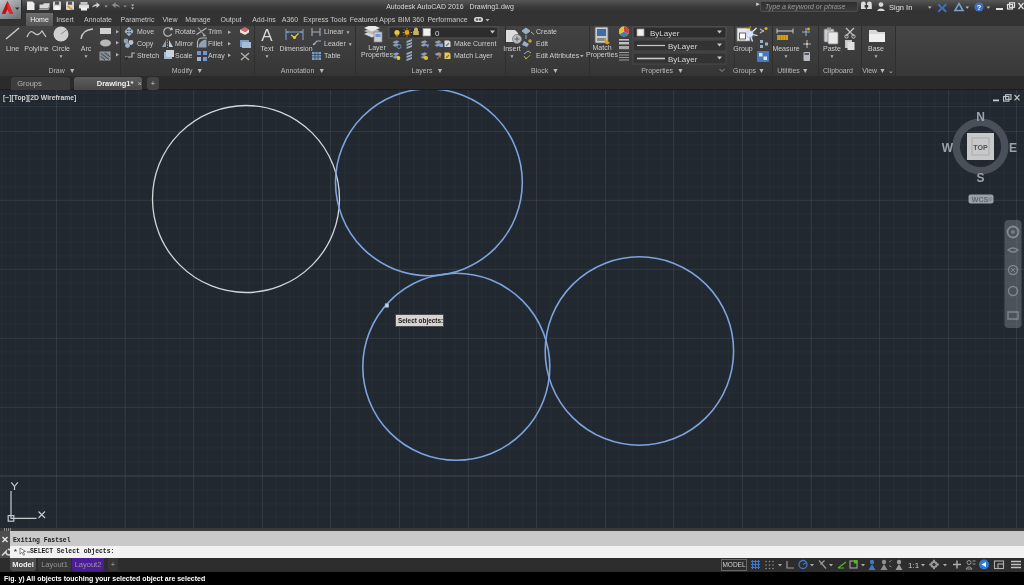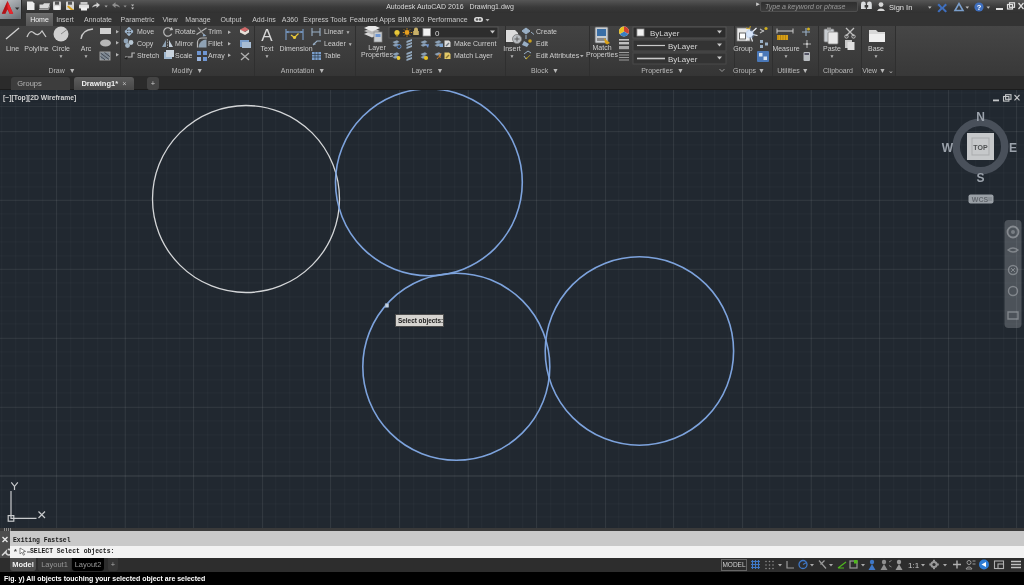--- a/index.html
+++ b/index.html
@@ -421,21 +421,21 @@
     <div class="plabel" style="left:385px;width:85px;">Layers &nbsp;▼</div>
     <div class="plabel" style="left:510px;width:70px;">Block &nbsp;▼</div>
     <div class="plabel" style="left:620px;width:85px;">Properties &nbsp;▼</div>
     <div class="plabel" style="left:729px;width:40px;">Groups ▼</div>
     <div class="plabel" style="left:773px;width:40px;">Utilities ▼</div>
     <div class="plabel" style="left:818px;width:40px;">Clipboard</div>
     <div class="plabel" style="left:856px;width:44px;">View ▼ ⌄</div>
   </div>
   <div class="abs" id="filetabs">
     <span class="ftab" style="left:11px;width:59px;background:#3d3d3d;color:#b5b5b5;padding-right:22px;">Groups</span>
-    <span class="ftab" style="left:74px;width:60px;background:linear-gradient(#5d5d5d,#474747);color:#efefef;font-weight:bold;">Drawing1* &nbsp;<span style="font-weight:normal;color:#bbb;">×</span></span>
+    <span class="ftab" style="left:74px;width:68px;background:linear-gradient(#5d5d5d,#474747);color:#efefef;font-weight:bold;text-align:right;">Drawing1* &nbsp;<span style="font-weight:normal;color:#bbb;">×</span></span>
     <span class="ftab" style="left:147px;width:12px;background:#444;color:#ccc;border-radius:3px;">+</span>
   </div>
   <div class="abs" id="canvas"></div>
   <svg class="abs" style="left:0;top:90px;" width="1024" height="438" viewBox="0 0 1024 438">
 
     <circle cx="246" cy="109" r="93.5" fill="none" stroke="#d4d6d8" stroke-width="1.3"></circle>
     <circle cx="428.9" cy="92.3" r="93.4" fill="none" stroke="#7da3dd" stroke-width="1.6"></circle>
     <circle cx="456.3" cy="276.8" r="93.5" fill="none" stroke="#7da3dd" stroke-width="1.6"></circle>
     <circle cx="639.4" cy="261" r="94.2" fill="none" stroke="#7da3dd" stroke-width="1.6"></circle>
 
@@ -504,21 +504,21 @@
   </div>
   <div class="abs" id="cmdhist">Exiting Fastsel</div>
   <div class="abs" id="cmdline"><svg style="position:absolute;left:3px;top:1px;" width="17" height="10" viewBox="0 0 17 10">
       <text x="0" y="7" font-size="8" fill="#444" font-family="Liberation Mono">*</text>
       <path d="M7 1 v6 l2-1.8 l1.4 3 l1.2-0.6 l-1.4-2.8 l2.4-0.4 z" fill="#fff" stroke="#555" stroke-width="0.7"></path>
       <path d="M14 5 h3" stroke="#555" stroke-width="1"></path>
     </svg>SELECT Select objects:</div>
   <div class="abs" id="statusrow">
     <span class="ltab" style="left:10px;width:26px;background:#4d4d4d;color:#f2f2f2;font-weight:bold;">Model</span>
     <span class="ltab" style="left:38px;width:33px;background:#373737;color:#989898;">Layout1</span>
-    <span class="ltab" style="left:72px;width:32px;background:#000000;color:#989898;">Layout2</span>
+    <span class="ltab" style="left:72px;width:32px;background:#4c1d95;color:#989898;">Layout2</span>
     <span class="ltab" style="left:108px;width:10px;background:#373737;color:#aaa;">+</span>
     <div class="abs" style="left:721px;top:1px;width:26px;height:12px;border:1px solid #666;color:#d0d0d0;font-size:6.5px;line-height:10px;text-align:center;">MODEL</div>
     <svg class="abs" style="left:750px;top:1px;" width="274" height="12" viewBox="0 0 274 12">
       <g>
         <g stroke="#3f78c8" stroke-width="1.1">
           <path d="M1 2.5 h9 M1 5.5 h9 M1 8.5 h9 M2.5 1 v9 M5.5 1 v9 M8.5 1 v9"></path>
         </g>
         <g fill="#8a8a8a">
           <circle cx="16" cy="2.5" r="0.8"></circle>
           <circle cx="19.5" cy="2.5" r="0.8"></circle>

